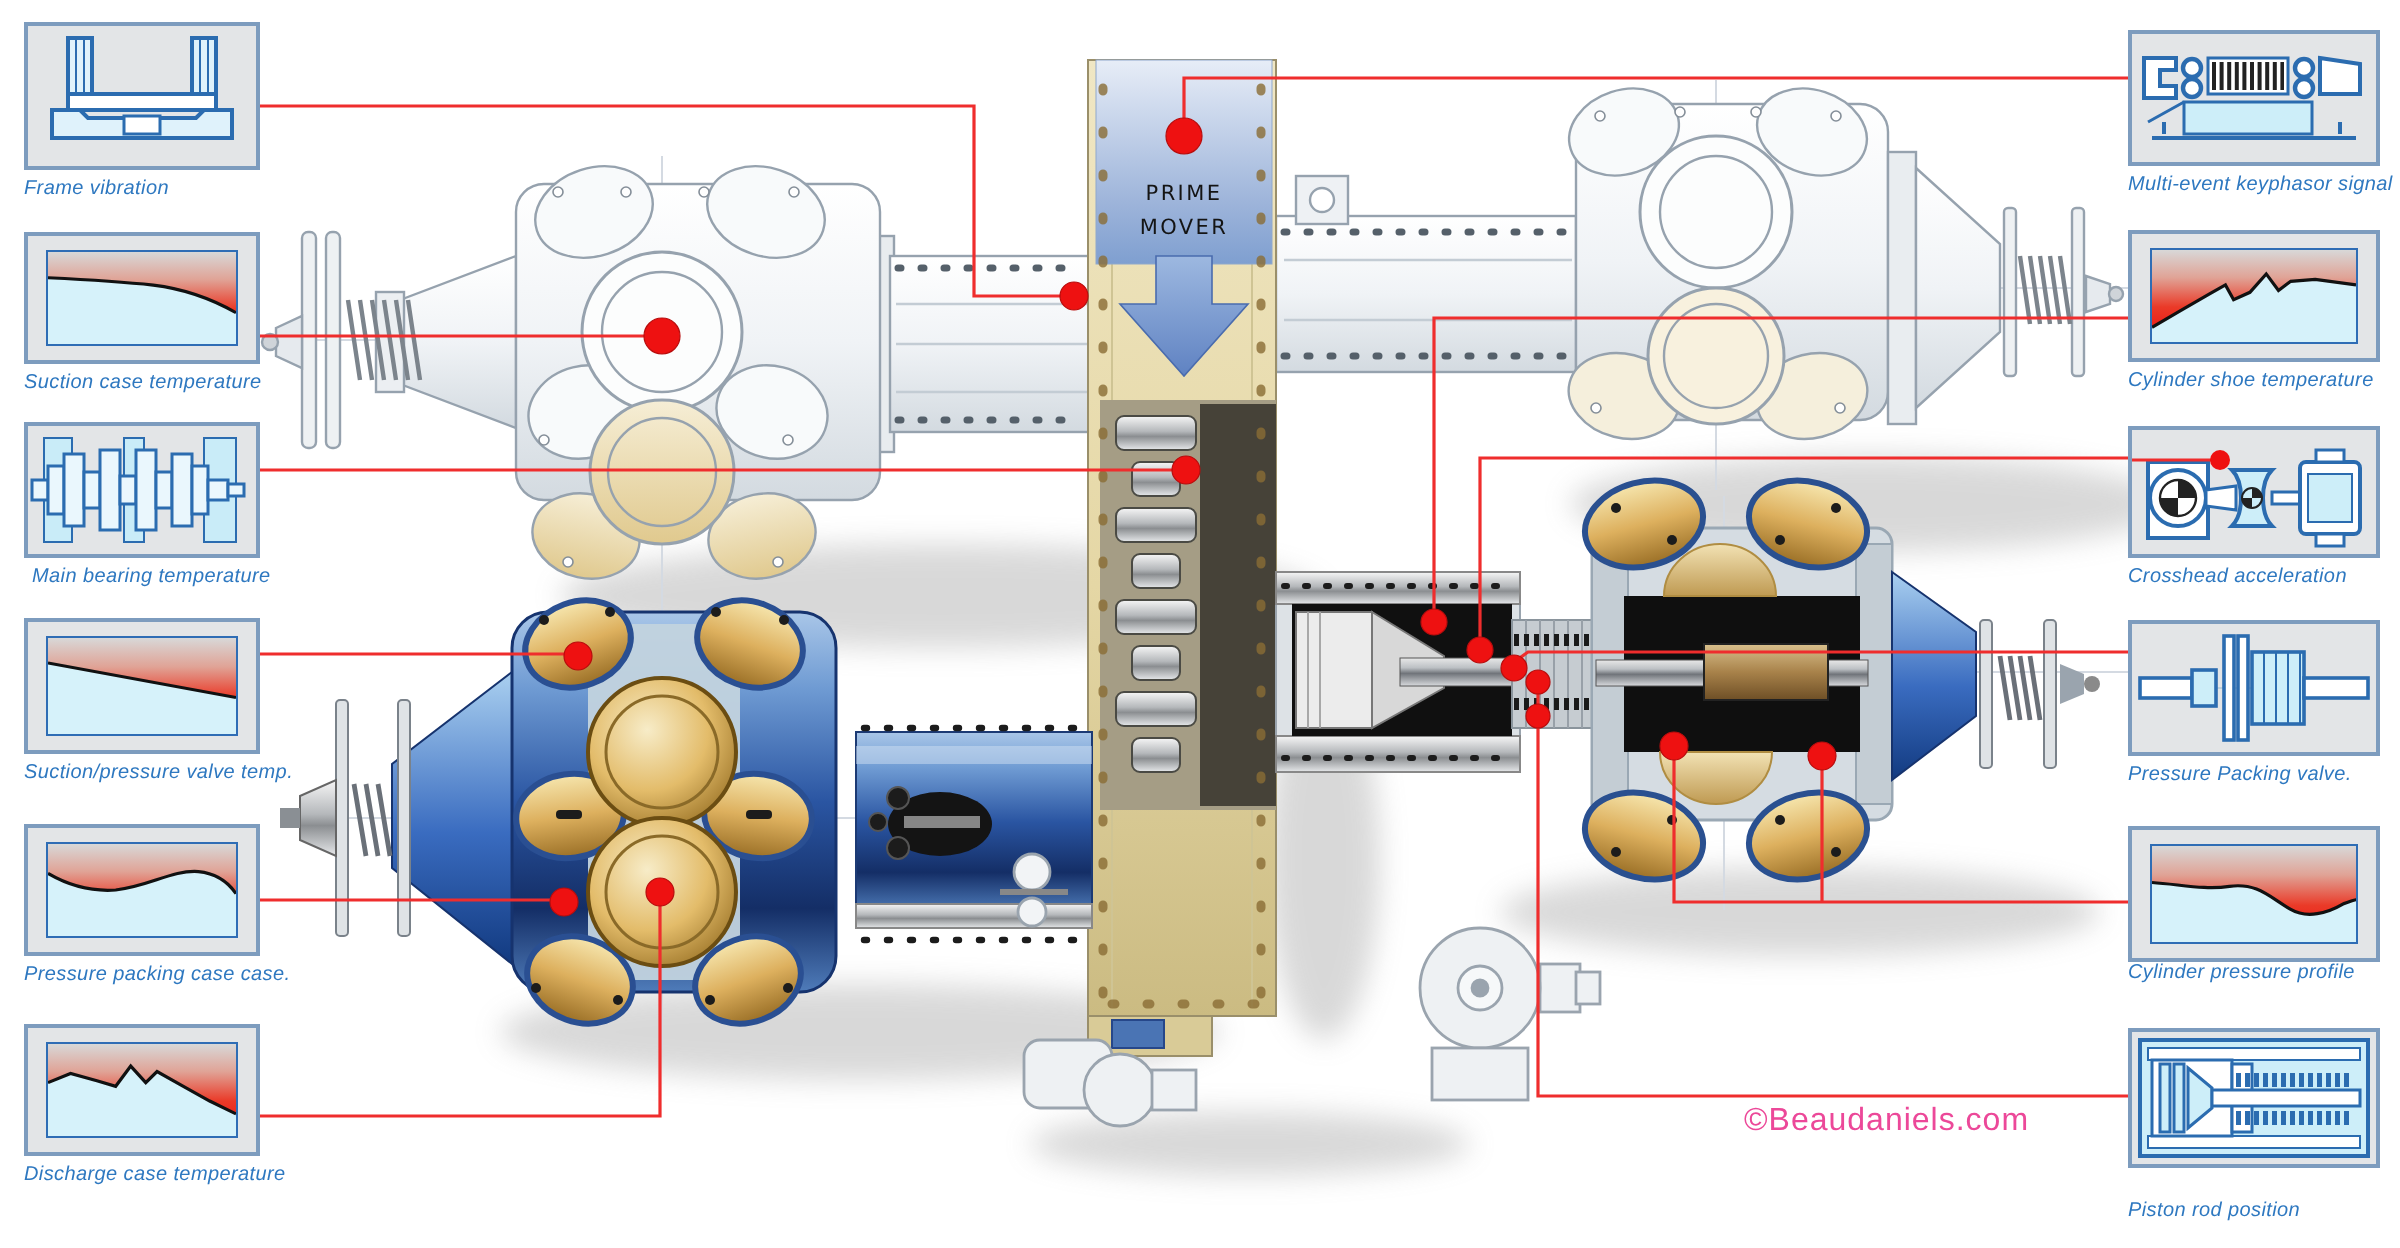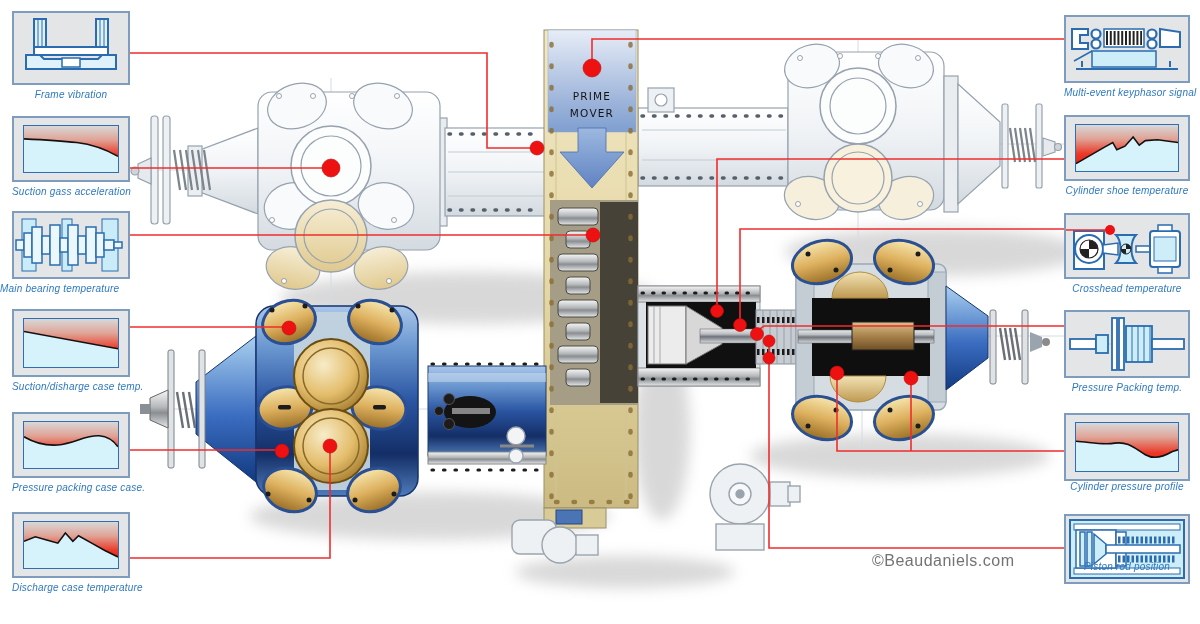--- a/index.html
+++ b/index.html
@@ -4,22 +4,22 @@
 <style>
   html,body{margin:0;padding:0;background:#fff;}
   #stage{position:relative;width:1200px;height:624px;background:#ffffff;overflow:hidden;
          font-family:"Liberation Sans",sans-serif;}
   .machine-layer{position:absolute;left:0;top:0;width:1200px;height:624px;}
   .callout{position:absolute;box-sizing:border-box;background:#e3e5e7;border:2px solid #7d9cbe;}
   .callout svg{position:absolute;left:0;top:0;width:100%;height:100%;}
   .chart-panel{position:absolute;left:9px;right:9px;top:7px;bottom:7px;border:1.5px solid #2f6db5;}
   .chart-panel svg{position:absolute;left:0;top:0;width:100%;height:100%;display:block;}
   .callout-label{position:absolute;color:#2e78c0;font:italic 10px "Liberation Sans",sans-serif;
-                 text-align:center;white-space:nowrap;letter-spacing:.2px;}
-  .watermark{position:absolute;color:#737373;font:16px "Liberation Sans",sans-serif;letter-spacing:.5px;}
+                 white-space:nowrap;letter-spacing:.2px;}
+  .watermark{position:absolute;color:#ec4899;font:16px "Liberation Sans",sans-serif;letter-spacing:.5px;}
   .pm-text{font:10.5px "DejaVu Sans",sans-serif;letter-spacing:1.2px;fill:#141414;}
 </style>
 </head>
 <body>
 
 <div id="stage">
 
 <svg width="0" height="0" style="position:absolute" aria-hidden="true">
   <defs>
     <linearGradient id="redFade" x1="0" y1="0" x2="0" y2="1">
@@ -365,21 +365,21 @@
 
 <div class="callout" style="left:12px;top:116px;width:118px;height:66px">
   <div class="chart-panel">
     <svg viewBox="0 0 100 50" preserveAspectRatio="none">
       <rect width="100" height="50" fill="url(#redFade)"></rect>
       <path d="M0,14 C20,15 38,16 56,18 C72,20 88,26 100,33 L100,50 L0,50 Z" fill="#d6f2fa"></path>
       <path d="M0,14 C20,15 38,16 56,18 C72,20 88,26 100,33" fill="none" stroke="#111" stroke-width="1.6" vector-effect="non-scaling-stroke"></path>
     </svg>
   </div>
 </div>
-<div class="callout-label" style="left:12px;top:186px;width:118px">Suction gass acceleration</div>
+<div class="callout-label" style="left:12px;top:186px;width:118px">Suction case temperature</div>
 
 <div class="callout" style="left:12px;top:211px;width:118px;height:68px">
   <svg viewBox="0 0 114 64">
     <g stroke="#2b6cb0">
       <rect x="8" y="6" width="14" height="52" fill="#c9ecf8" stroke-width="1"></rect>
       <rect x="48" y="6" width="10" height="52" fill="#c9ecf8" stroke-width="1"></rect>
       <rect x="88" y="6" width="16" height="52" fill="#c9ecf8" stroke-width="1"></rect>
       <g fill="#eaf7fd" stroke-width="1.5">
         <rect x="2" y="27" width="8" height="10"></rect>
             <rect x="10" y="20" width="8" height="24"></rect>
@@ -390,32 +390,32 @@
         <rect x="54" y="12" width="10" height="40"></rect>
             <rect x="64" y="23" width="8" height="18"></rect>
         <rect x="72" y="14" width="10" height="36"></rect>
             <rect x="82" y="20" width="8" height="24"></rect>
         <rect x="90" y="27" width="10" height="10"></rect>
             <rect x="100" y="29" width="8" height="6"></rect>
       </g>
     </g>
   </svg>
 </div>
-<div class="callout-label" style="left:0;top:283px;width:118px">Main bearing temperature</div>
+<div class="callout-label" style="left:16px;top:283px;width:118px">Main bearing temperature</div>
 
 <div class="callout" style="left:12px;top:309px;width:118px;height:68px">
   <div class="chart-panel">
     <svg viewBox="0 0 100 50" preserveAspectRatio="none">
       <rect width="100" height="50" fill="url(#redFade)"></rect>
       <path d="M0,13 L100,31 L100,50 L0,50 Z" fill="#d6f2fa"></path>
       <path d="M0,13 L100,31" fill="none" stroke="#111" stroke-width="1.6" vector-effect="non-scaling-stroke"></path>
     </svg>
   </div>
 </div>
-<div class="callout-label" style="left:12px;top:381px;width:118px">Suction/disharge case temp.</div>
+<div class="callout-label" style="left:12px;top:381px;width:118px">Suction/pressure valve temp.</div>
 
 <div class="callout" style="left:12px;top:412px;width:118px;height:66px">
   <div class="chart-panel">
     <svg viewBox="0 0 100 50" preserveAspectRatio="none">
       <rect width="100" height="50" fill="url(#redFade)"></rect>
       <path d="M0,16 C10,22 22,26 36,25 C54,23 66,14 80,15 C90,16 96,21 100,27 L100,50 L0,50 Z" fill="#d6f2fa"></path>
       <path d="M0,16 C10,22 22,26 36,25 C54,23 66,14 80,15 C90,16 96,21 100,27" fill="none" stroke="#111" stroke-width="1.6" vector-effect="non-scaling-stroke"></path>
     </svg>
   </div>
 </div>
@@ -480,37 +480,37 @@
       <path d="M23,43 A9,9 0 0 1 14,34 L23,34 Z" fill="#222"></path>
       <circle cx="23" cy="34" r="9" fill="none" stroke="#222" stroke-width="1.2"></circle>
       <path d="M60,29 A5,5 0 0 1 65,34 L60,34 Z" fill="#222"></path>
       <path d="M60,39 A5,5 0 0 1 55,34 L60,34 Z" fill="#222"></path>
       <circle cx="60" cy="34" r="5" fill="none" stroke="#222" stroke-width="1"></circle>
     </g>
     <line x1="0" y1="15" x2="44" y2="15" stroke="#ef2d2d" stroke-width="1.5"></line>
     <circle cx="44" cy="15" r="5" fill="#ee1111"></circle>
   </svg>
 </div>
-<div class="callout-label" style="left:1064px;top:283px;width:126px">Crosshead temperature</div>
+<div class="callout-label" style="left:1064px;top:283px;width:126px">Crosshead acceleration</div>
 
 <div class="callout" style="left:1064px;top:310px;width:126px;height:68px">
   <svg viewBox="0 0 122 64">
     <line x1="4" y1="32" x2="118" y2="32" stroke="#9abccd" stroke-width=".6"></line>
     <g stroke="#2b6cb0" stroke-width="1.8" fill="#fff">
       <rect x="4" y="27" width="26" height="10"></rect>
       <rect x="30" y="23" width="12" height="18" fill="#cdeef9"></rect>
       <rect x="46" y="6" width="5" height="52"></rect>
       <rect x="53" y="6" width="5" height="52"></rect>
       <rect x="60" y="14" width="26" height="36" fill="#cdeef9"></rect>
       <path d="M66,14 V50 M72,14 V50 M78,14 V50 M84,14 V50" fill="none" stroke-width="1"></path>
       <rect x="86" y="27" width="32" height="10"></rect>
     </g>
   </svg>
 </div>
-<div class="callout-label" style="left:1064px;top:382px;width:126px">Pressure Packing temp.</div>
+<div class="callout-label" style="left:1064px;top:382px;width:126px">Pressure Packing valve.</div>
 
 <div class="callout" style="left:1064px;top:413px;width:126px;height:68px">
   <div class="chart-panel">
     <svg viewBox="0 0 100 50" preserveAspectRatio="none">
       <rect width="100" height="50" fill="url(#redFade)"></rect>
       <path d="M0,19 C14,20 26,23 38,21 C52,19 58,27 68,33 C76,38 86,35 94,30 C97,29 99,28 100,28 L100,50 L0,50 Z" fill="#d6f2fa"></path>
       <path d="M0,19 C14,20 26,23 38,21 C52,19 58,27 68,33 C76,38 86,35 94,30 C97,29 99,28 100,28" fill="none" stroke="#111" stroke-width="1.6" vector-effect="non-scaling-stroke"></path>
     </svg>
   </div>
 </div>
@@ -526,17 +526,17 @@
       <rect x="14" y="16" width="5" height="34" fill="#cdeef9" stroke-width="1.5"></rect>
       <rect x="21" y="16" width="5" height="34" fill="#cdeef9" stroke-width="1.5"></rect>
       <path d="M28,18 L40,28 L40,38 L28,48 Z" stroke-width="1.5"></path>
       <rect x="50" y="16" width="10" height="34" fill="#fff" stroke-width="1.5"></rect>
       <rect x="40" y="29" width="74" height="8" fill="#fff" stroke-width="1.5"></rect>
     </g>
     <line x1="52" y1="24" x2="110" y2="24" stroke="#2b6cb0" stroke-width="7" stroke-dasharray="2.5 2"></line>
     <line x1="52" y1="43" x2="110" y2="43" stroke="#2b6cb0" stroke-width="7" stroke-dasharray="2.5 2"></line>
   </svg>
 </div>
-<div class="callout-label" style="left:1064px;top:561px;width:126px">Piston rod position</div>
+<div class="callout-label" style="left:1064px;top:600px;width:126px">Piston rod position</div>
 
 <div class="watermark" style="left:872px;top:552px">©Beaudaniels.com</div>
 
 </div>
 
 </body></html>

